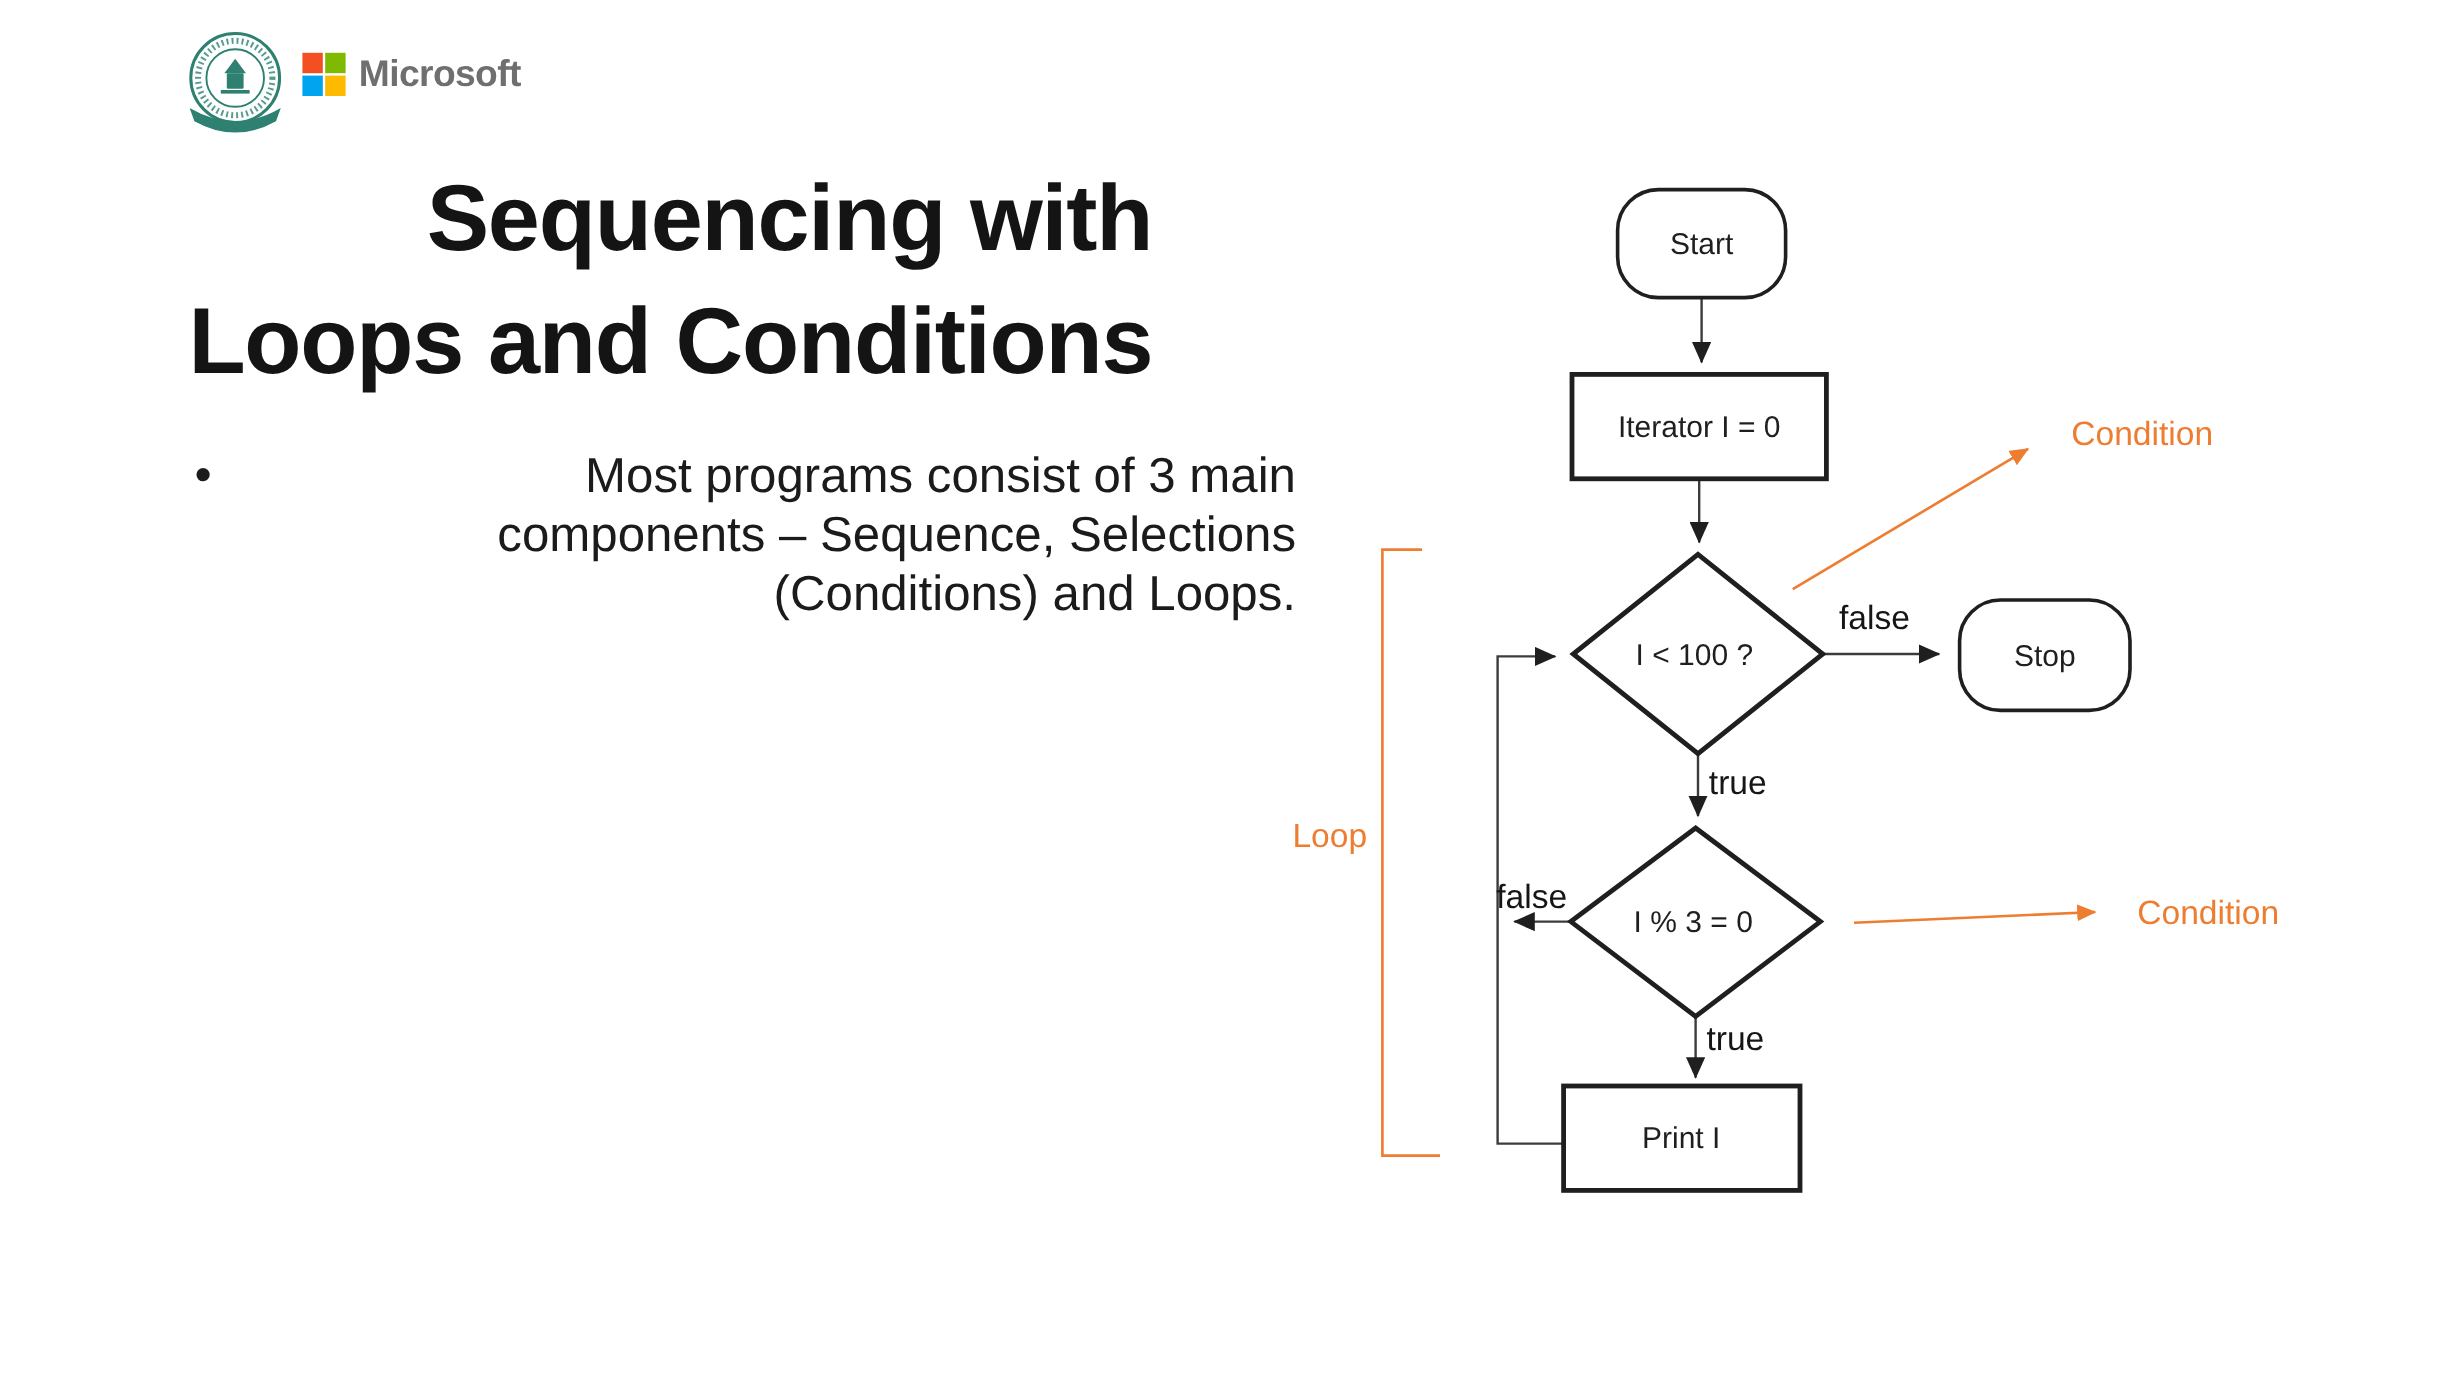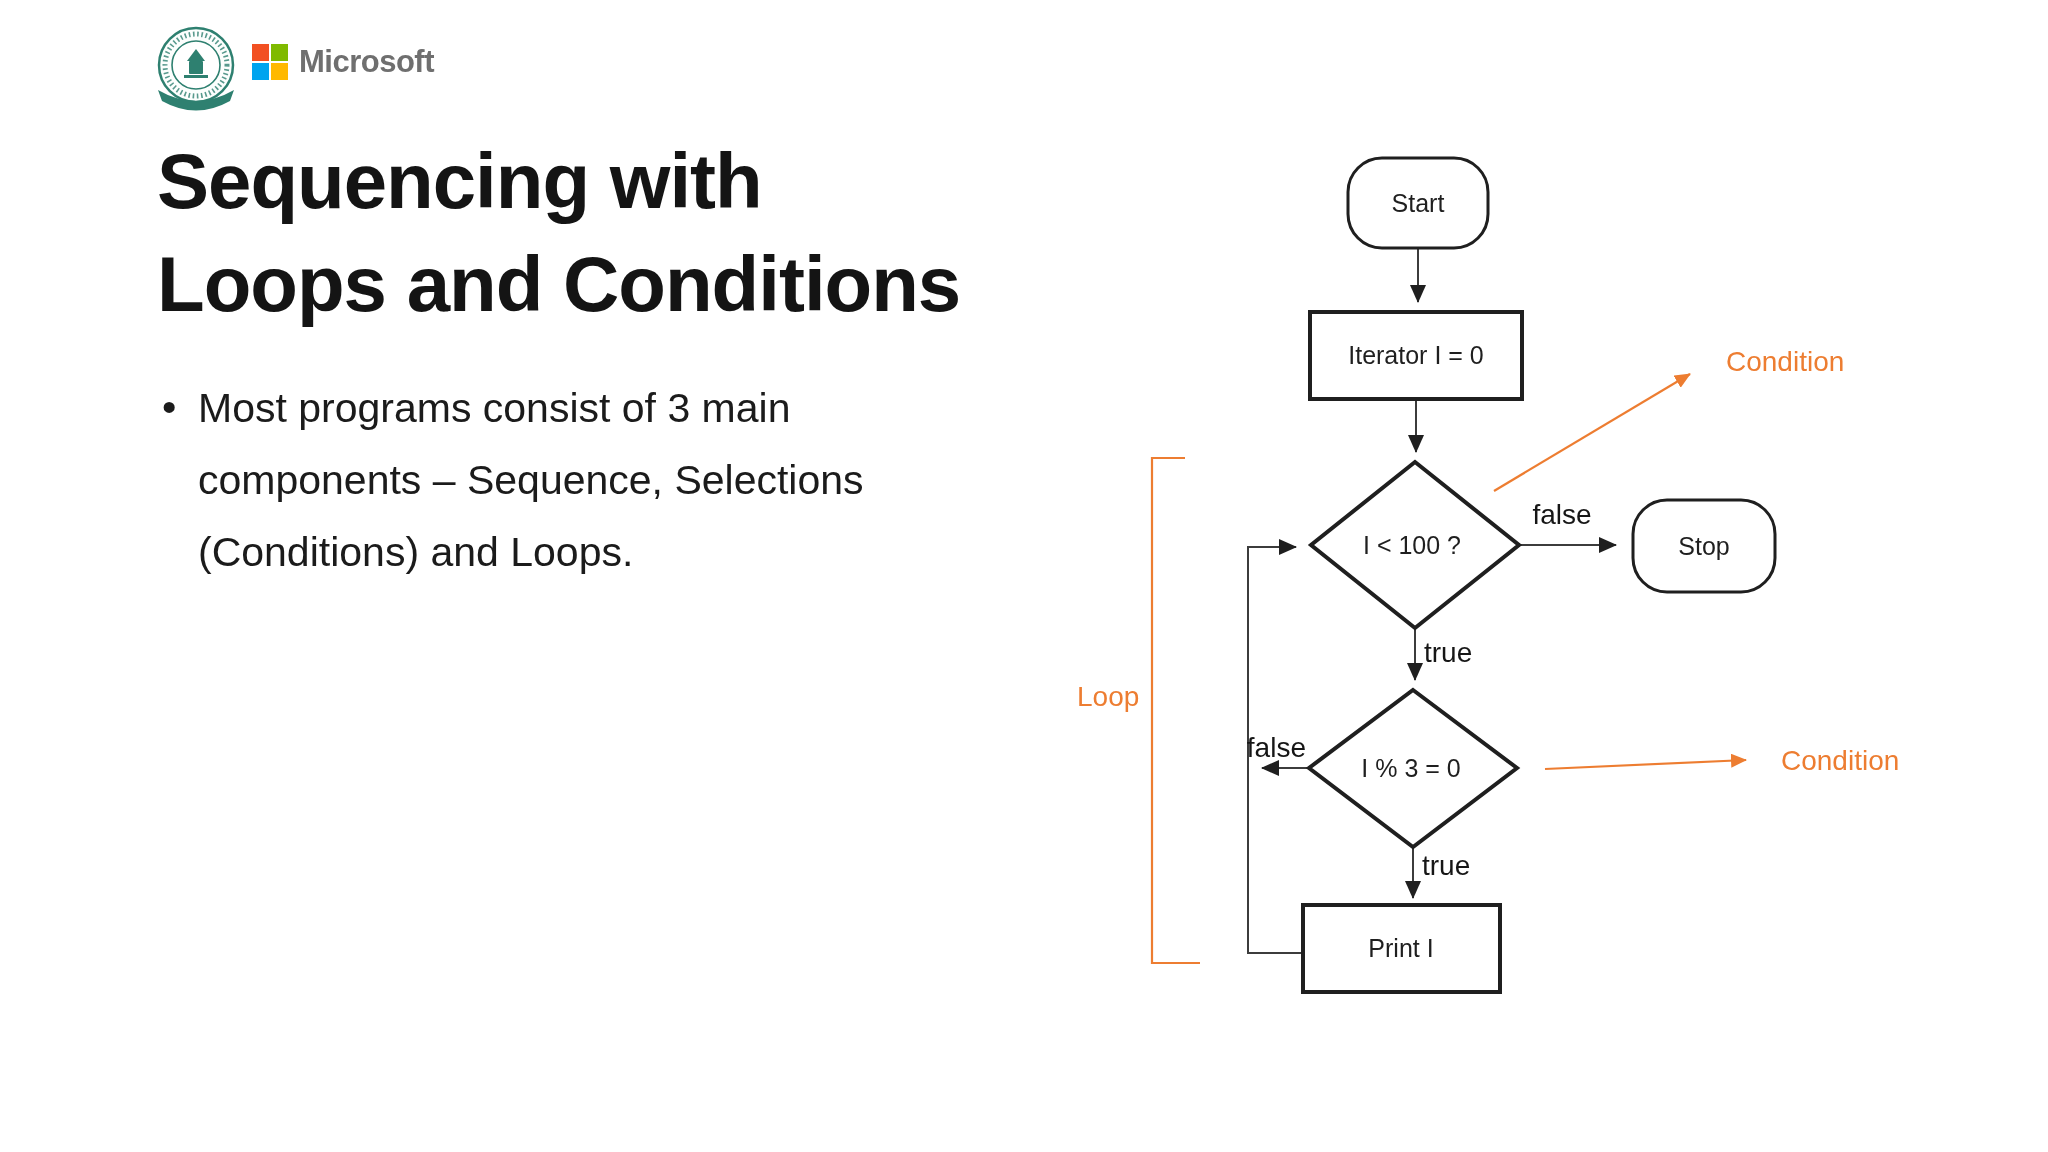--- a/index.html
+++ b/index.html
@@ -3,21 +3,21 @@
 <meta charset="utf-8">
 <style>
   :root{
     --accent:#ED7D31; --ink:#1f1f1f; --connector:#3c3c3c;
     --ms-red:#F25022; --ms-green:#7FBA00; --ms-blue:#00A4EF; --ms-yellow:#FFB900;
     --ms-gray:#6f6f6f; --emblem-teal:#2E8070;
   }
   html,body{margin:0;padding:0;background:#fff;}
   #slide{
     position:relative; width:2048px; height:1152px; background:#ffffff; overflow:hidden;
-    font-family:"Liberation Sans",sans-serif; color:#1c1c1c;
+    font-family:"Liberation Sans",sans-serif; color:#1c1c1c;text-align:right;
   }
   
   #emblem{position:absolute; left:146px; top:20px; width:100px; height:97px;}
   .emb-outer{fill:#fcfefd; stroke:var(--emblem-teal,#2E8070); stroke-width:2.5;}
   .emb-textring{fill:none; stroke:var(--emblem-teal,#2E8070); stroke-width:5; stroke-dasharray:1.6 2.6; opacity:.8;}
   .emb-inner{fill:#ffffff; stroke:var(--emblem-teal,#2E8070); stroke-width:1.6;}
   .emb-solid{fill:var(--emblem-teal,#2E8070);}
   #mslogo{position:absolute; left:252px; top:44px; display:flex; align-items:center; gap:11px;}
   .ms-squares{display:grid; grid-template-columns:17px 17px; grid-template-rows:17px 17px; gap:2px;}
   .ms-squares i{display:block;}
@@ -25,21 +25,21 @@
   .ms-squares i:nth-child(2){background:var(--ms-green,#7FBA00);}
   .ms-squares i:nth-child(3){background:var(--ms-blue,#00A4EF);}
   .ms-squares i:nth-child(4){background:var(--ms-yellow,#FFB900);}
   .ms-word{font-size:31px; font-weight:700; letter-spacing:-0.5px; color:var(--ms-gray,#6f6f6f);}
   
   #title{position:absolute; left:157px; top:130px; font-size:78px; line-height:103px;
          letter-spacing:-1px; color:#141414; font-weight:700;}
   #bullets{position:absolute; left:160px; top:372px; width:920px; margin:0; padding:0; list-style:none;}
   #bullets li{
     position:relative; padding-left:38px; margin:0 0 30px 0;
-    font-size:41px; line-height:72px; color:#1b1b1b; white-space:pre-line;
+    font-size:41px; line-height:49px; color:#1b1b1b; white-space:pre-line;
   }
   #bullets li::before{content:"\2022"; position:absolute; left:2px; top:-1px; font-size:41px; color:#1b1b1b;}
   
   #flowchart{position:absolute; left:1040px; top:120px; width:880px; height:900px;}
   .shape{fill:#ffffff; stroke:var(--ink,#1f1f1f);}
   .sw3{stroke-width:3px;}
   .sw4{stroke-width:4px;}
   .conn{fill:none; stroke:var(--connector,#3c3c3c); stroke-width:2px;}
   .aline{fill:none; stroke:var(--accent,#ED7D31); stroke-width:2.2px;}
   .nlabel{font-family:"Liberation Sans",sans-serif; font-size:25px; fill:var(--ink,#1f1f1f); text-anchor:middle;}

